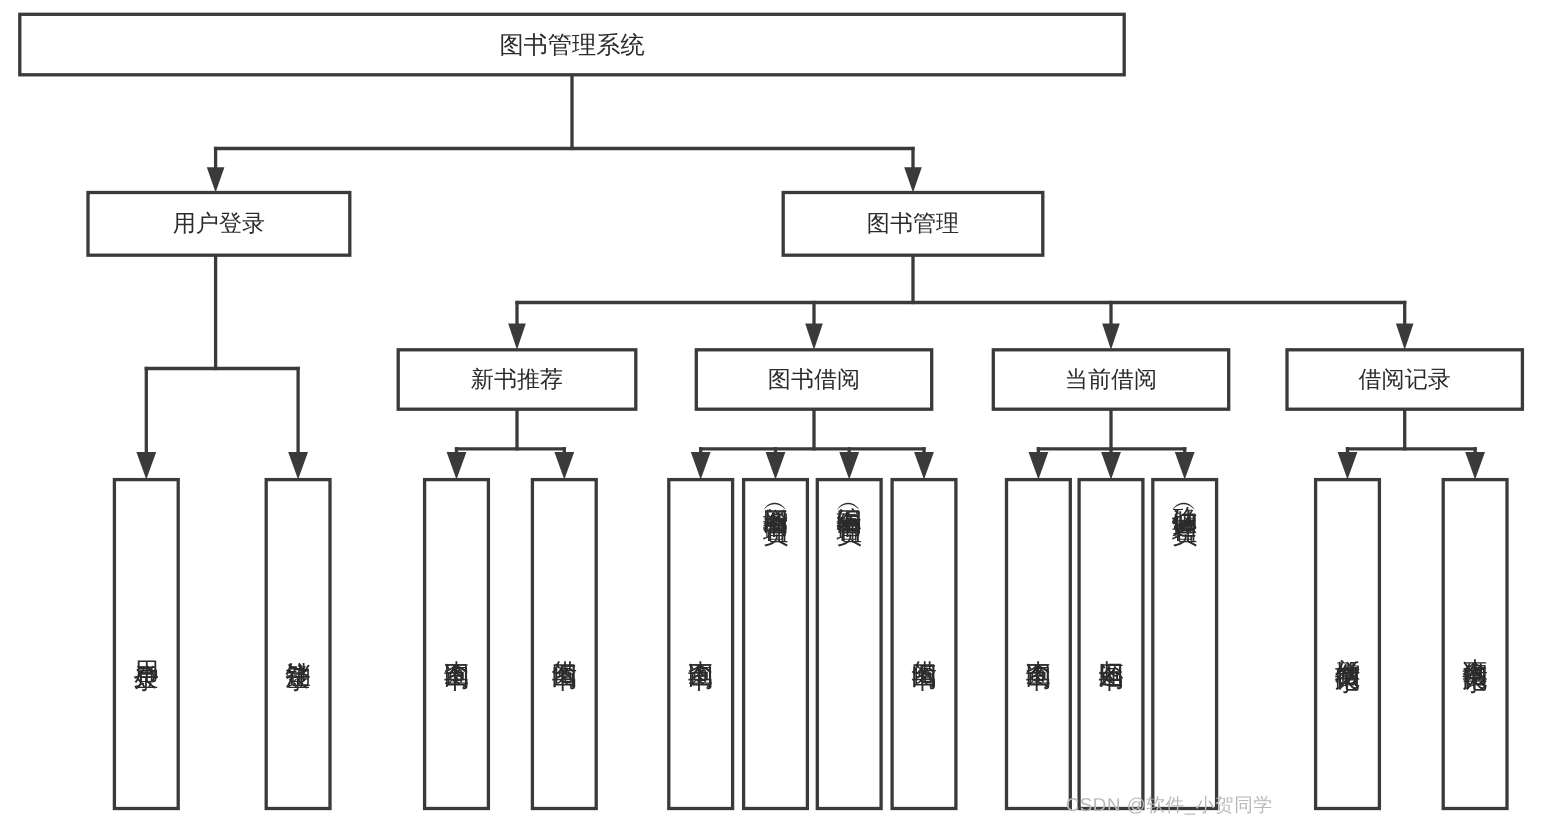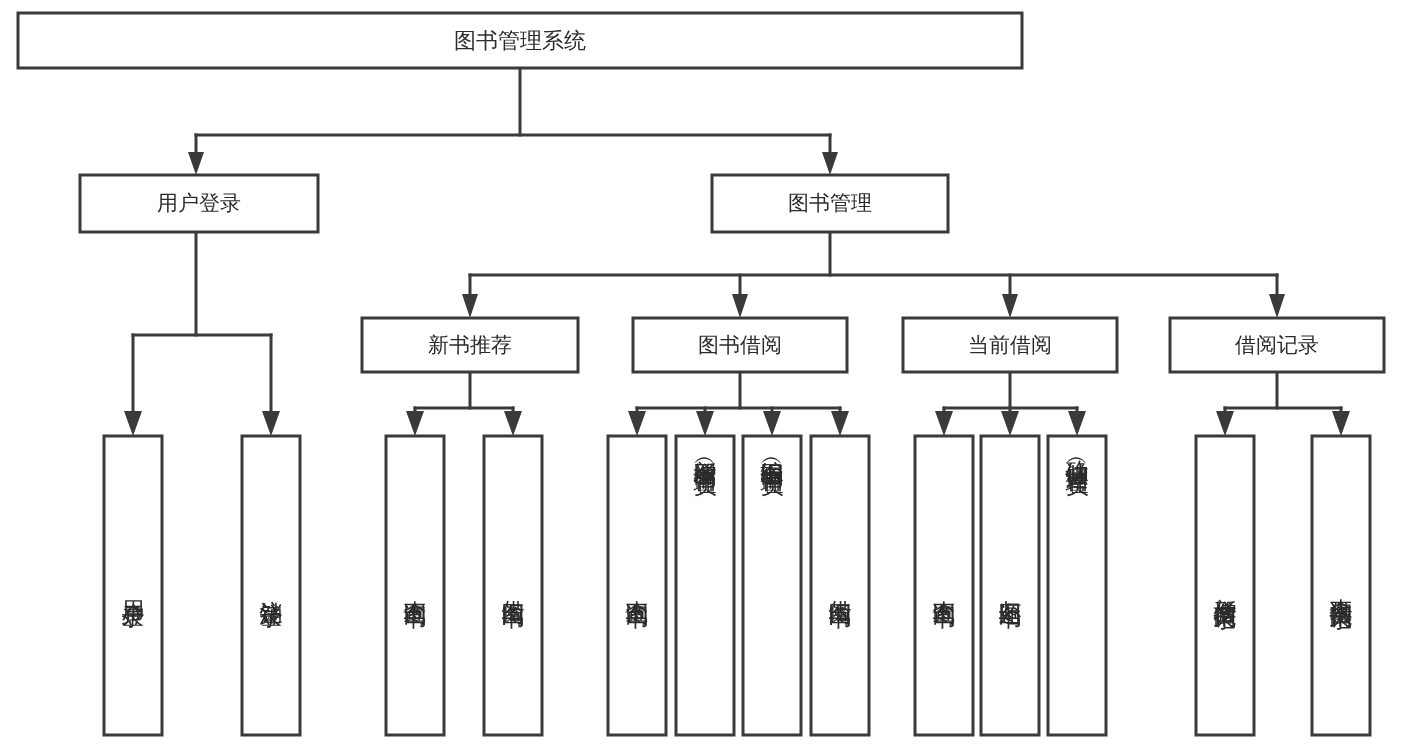--- a/index.html
+++ b/index.html
@@ -224,13 +224,14 @@
     <span class="leaf-label">确认归还（管理员）</span>
   </div>
 
   <div class="leaf-label-wrap" style="left:1196px;top:436px;width:58px;height:299px;">
     <span class="leaf-label">新增借阅记录</span>
   </div>
   <div class="leaf-label-wrap" style="left:1312px;top:436px;width:58px;height:299px;">
     <span class="leaf-label">查询借阅记录</span>
   </div>
 
+  <div id="watermark">CSDN @软件_小贺同学</div>
 </div>
 
 </body></html>

